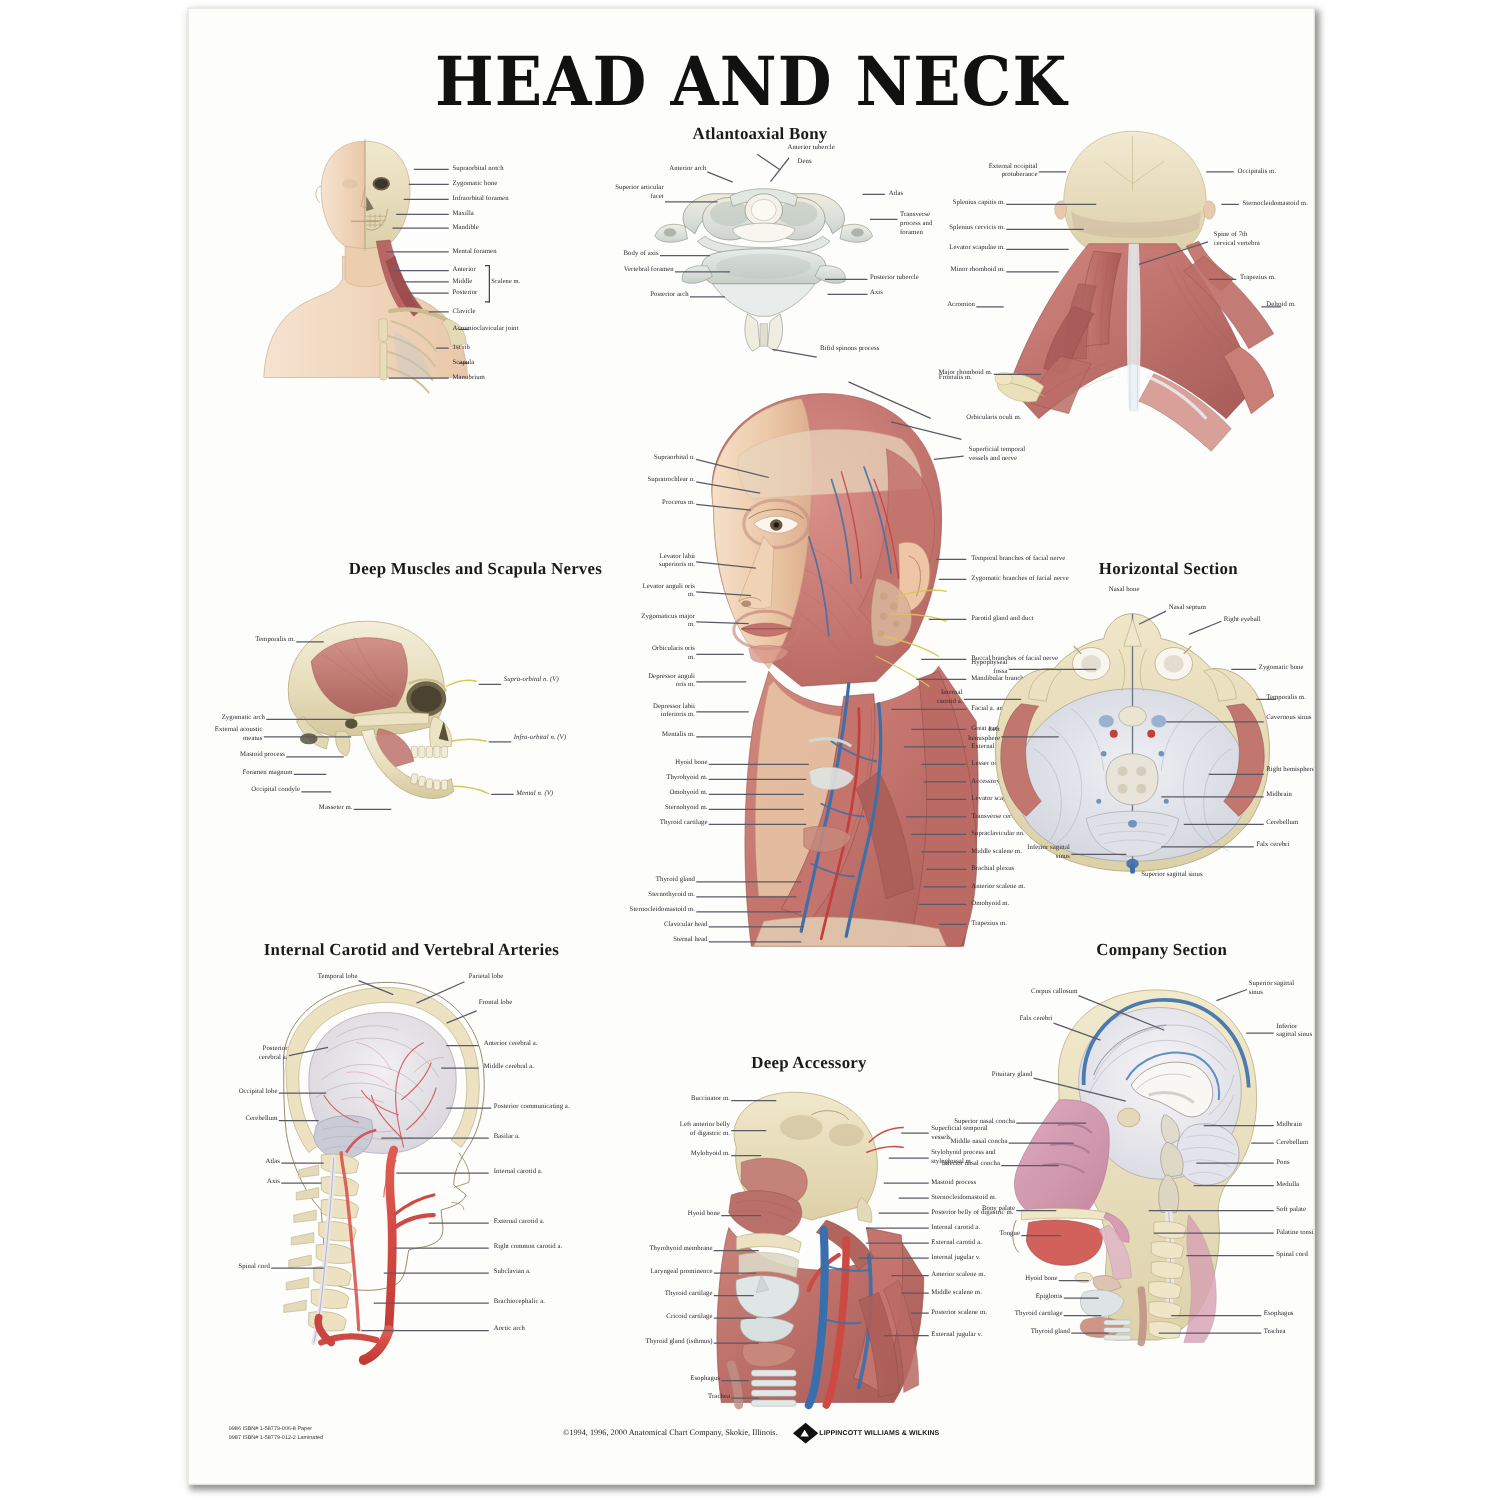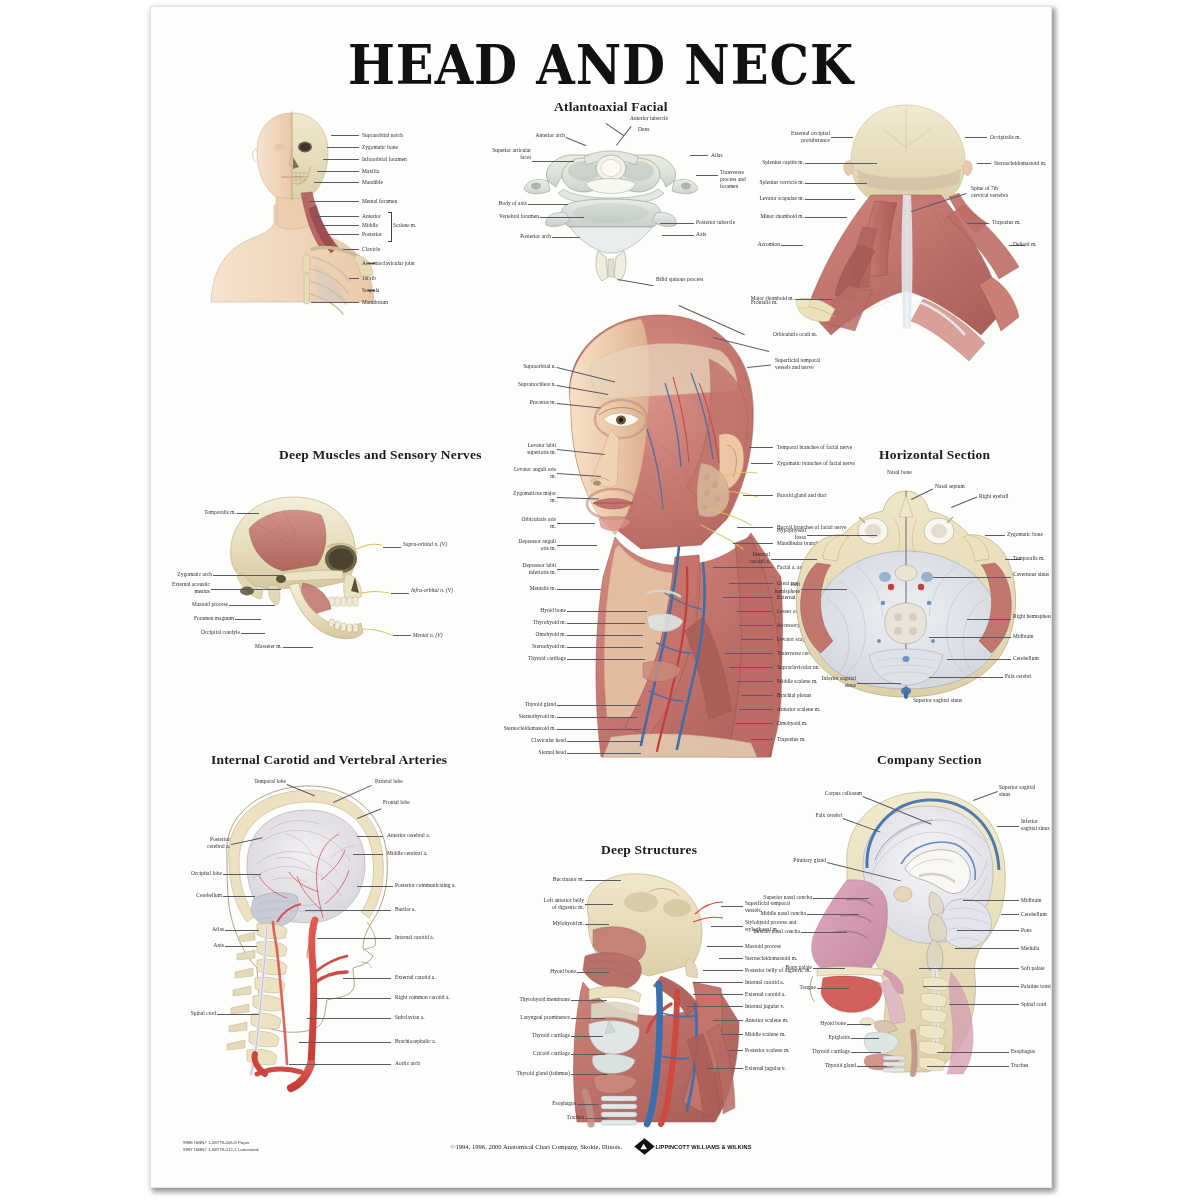--- a/index.html
+++ b/index.html
@@ -174,21 +174,21 @@
     <span class="lbl" style="left:181px;top:163px;">Acromioclavicular joint</span>
     <div class="ldr" style="left:168px;top:181px;width:10px;"></div>
     <span class="lbl" style="left:181px;top:178px;">1st rib</span>
     <div class="ldr" style="left:186px;top:193px;width:8px;"></div>
     <span class="lbl" style="left:181px;top:190px;">Scapula</span>
     <div class="ldr" style="left:130px;top:205px;width:48px;"></div>
     <span class="lbl" style="left:181px;top:202px;">Manubrium</span>
   </div>
 
   <div class="panel" style="left:315px;top:92px;width:290px;height:195px;">
-    <div class="ph" style="left:88px;top:0;">Atlantoaxial Facial</div>
+    <div class="ph" style="left:88px;top:0;">Atlantoaxial Bony</div>
 
     <svg width="290" height="195" viewBox="0 0 290 195" style="position:absolute;left:0;top:14px;">
       <defs>
         <linearGradient id="vertG" x1="0" y1="0" x2="0" y2="1">
           <stop offset="0" stop-color="#f0ecdc"></stop>
             <stop offset=".5" stop-color="#dfe3de"></stop>
             <stop offset="1" stop-color="#cdd3cc"></stop>
         </linearGradient>
         <linearGradient id="vertG2" x1="0" y1="0" x2="0" y2="1">
           <stop offset="0" stop-color="#e9ecea"></stop>
@@ -339,21 +339,21 @@
     <span class="lbl" style="left:243px;top:61px;">Sternocleidomastoid m.</span>
     <div class="ldr" style="left:160px;top:112px;width:58px;transform:rotate(-18deg);"></div>
     <span class="lbl w" style="left:220px;top:86px;width:44px;">Spine of 7th cervical vertebra</span>
     <div class="ldr" style="left:216px;top:124px;width:22px;"></div>
     <span class="lbl" style="left:241px;top:120px;">Trapezius m.</span>
     <div class="ldr" style="left:258px;top:146px;width:16px;"></div>
     <span class="lbl" style="left:262px;top:142px;">Deltoid m.</span>
   </div>
 
   <div class="panel" style="left:20px;top:440px;width:290px;height:230px;">
-    <div class="ph" style="left:108px;top:0;">Deep Muscles and Sensory Nerves</div>
+    <div class="ph" style="left:108px;top:0;">Deep Muscles and Scapula Nerves</div>
 
     <svg width="290" height="200" viewBox="0 0 290 200" style="position:absolute;left:0;top:26px;">
       <defs>
         <linearGradient id="skullG" x1="0" y1="0" x2="0" y2="1">
           <stop offset="0" stop-color="#f4eeda"></stop>
             <stop offset=".6" stop-color="#e6dcba"></stop>
             <stop offset="1" stop-color="#d4c89f"></stop>
         </linearGradient>
         <linearGradient id="tempG" x1="0" y1="0" x2="0" y2="1">
           <stop offset="0" stop-color="#d08b84"></stop>
@@ -880,21 +880,21 @@
     <span class="lbl wr" style="left:95px;top:228px;width:38px;">Inferior sagittal sinus</span>
     <div class="ldr" style="left:40px;top:142px;width:46px;"></div>
     <span class="lbl wr" style="left:39px;top:134px;width:34px;">Left hemisphere</span>
     <div class="ldr" style="left:10px;top:112px;width:46px;"></div>
     <span class="lbl wr" style="left:9px;top:104px;width:32px;">Internal carotid a.</span>
     <div class="ldr" style="left:46px;top:88px;width:70px;"></div>
     <span class="lbl wr" style="left:45px;top:80px;width:38px;">Hypophyseal fossa</span>
   </div>
 
   <div class="panel" style="left:330px;top:835px;width:330px;height:290px;">
-    <div class="ph" style="left:120px;top:0;">Deep Structures</div>
+    <div class="ph" style="left:120px;top:0;">Deep Accessory</div>
 
     <svg width="330" height="262" viewBox="0 0 330 262" style="position:absolute;left:0;top:22px;">
       <defs>
         <linearGradient id="dsMus" x1="0" y1="0" x2="1" y2="1">
           <stop offset="0" stop-color="#cc8279"></stop>
             <stop offset="1" stop-color="#a85a55"></stop>
         </linearGradient>
         <linearGradient id="dsBone" x1="0" y1="0" x2="0" y2="1">
           <stop offset="0" stop-color="#f1e8cb"></stop>
             <stop offset="1" stop-color="#ddd0a8"></stop>

